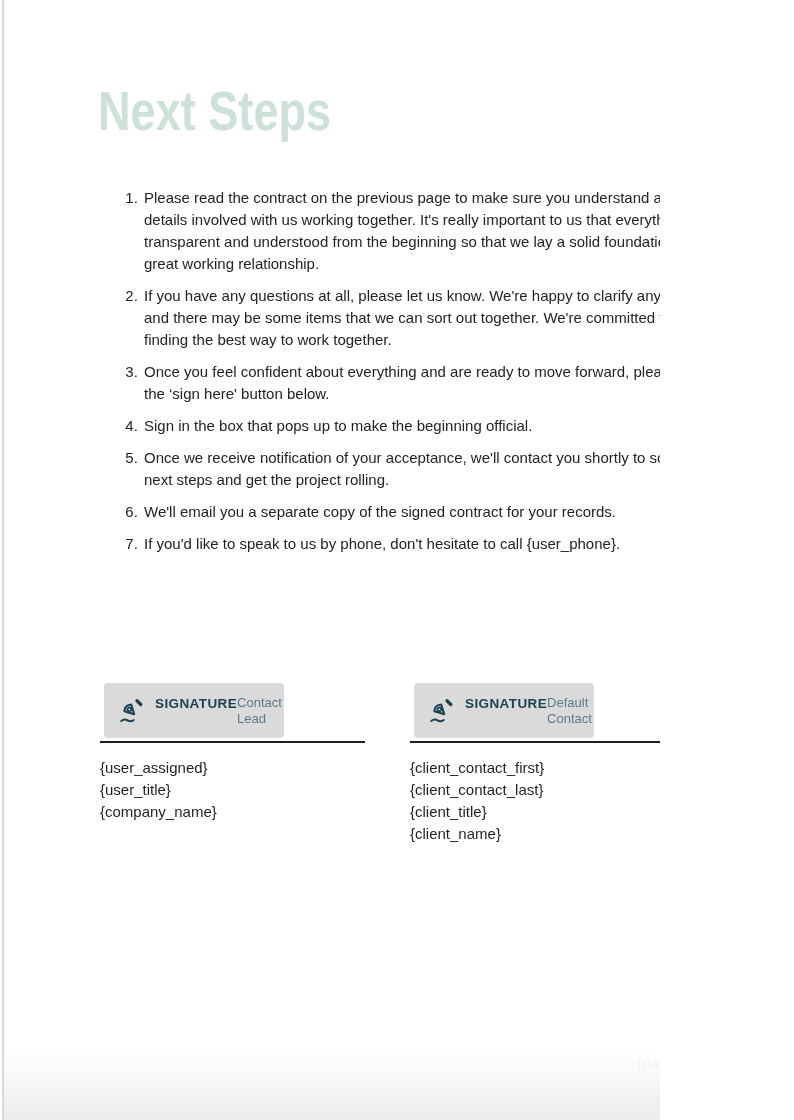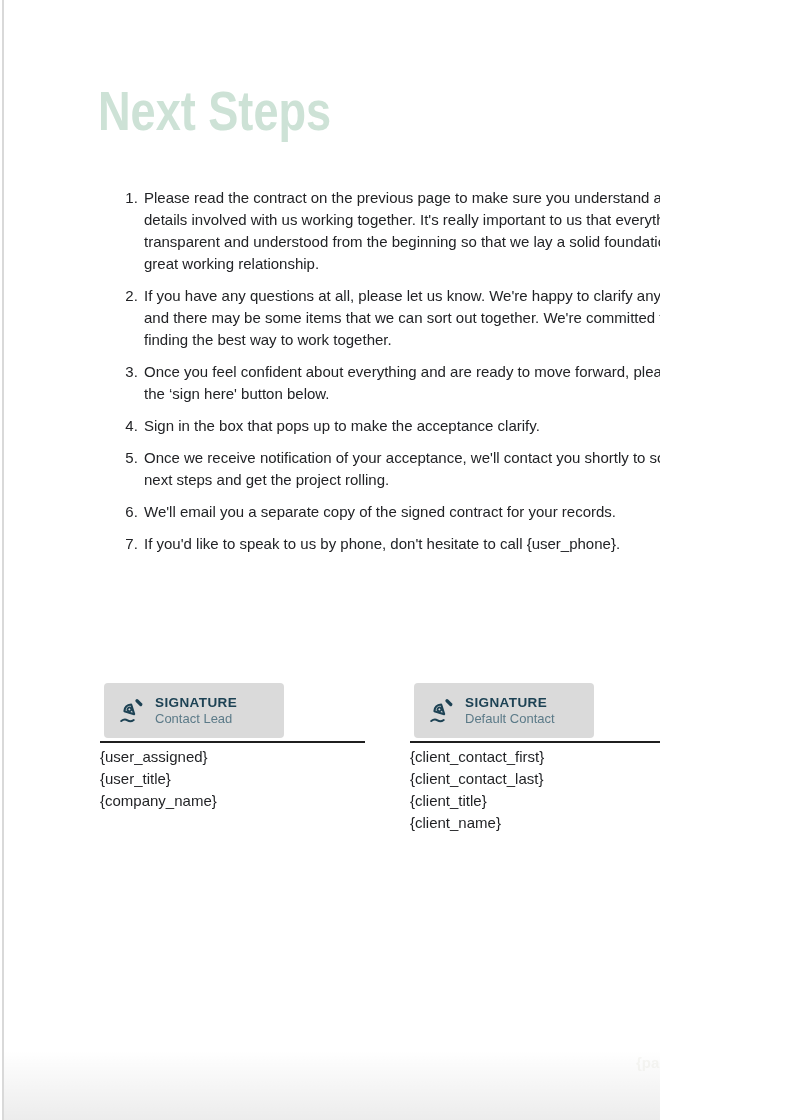--- a/index.html
+++ b/index.html
@@ -68,42 +68,42 @@
     width: 180px;
     height: 55px;
     background: #dadada;
     border-radius: 4px;
     display: flex;
     align-items: center;
     padding: 0 10px 0 12px;
     cursor: pointer;
   }
   .sig-icon { width: 30px; height: 30px; flex: 0 0 30px; margin-right: 9px; }
-  .sig-texts { display: flex; flex-direction: column; justify-content: space-between; }
+  .sig-texts { display: flex; flex-direction: row; justify-content: space-between; }
   .sig-label {
     font-size: 13.5px;
     font-weight: bold;
     letter-spacing: 0.4px;
     color: #1d4254;
     line-height: 17px;
   }
   .sig-role {
     font-size: 13px;
     color: #5b7a88;
     line-height: 16px;
   }
 
   .sig-line {
     margin-top: 3px;
     width: 265px;
     border-top: 2px solid #1f1f1f;
   }
 
   .sig-fields {
-    margin-top: 3px;
+    margin-top: 14px;
     font-size: 15px;
     line-height: 22px;
     color: #1f2023;
   }
 
   .page-number-bar {
     position: absolute;
     left: 660px; top: 1043px;
     width: 42px; height: 77px;
     background: #c5dccd;
@@ -127,21 +127,21 @@
 
   <div class="page-edge-left"></div>
 
   <h1 class="doc-title">Next Steps</h1>
 
   <div class="steps">
     <ol>
       <li>Please read the contract on the previous page to make sure you understand all the details involved with us working together. It's really important to us that everything is transparent and understood from the beginning so that we lay a solid foundation for a great working relationship.</li>
       <li>If you have any questions at all, please let us know. We're happy to clarify any points and there may be some items that we can sort out together. We're committed to finding the best way to work together.</li>
       <li>Once you feel confident about everything and are ready to move forward, please click the ‘sign here' button below.</li>
-      <li>Sign in the box that pops up to make the acceptance clarify.</li>
+      <li>Sign in the box that pops up to make the beginning official.</li>
       <li>Once we receive notification of your acceptance, we'll contact you shortly to sort out next steps and get the project rolling.</li>
       <li>We'll email you a separate copy of the signed contract for your records.</li>
       <li>If you'd like to speak to us by phone, don't hesitate to call {user_phone}.</li>
     </ol>
   </div>
 
   <div class="signatures">
 
     <div class="sig-col col-1">
       <div class="sig-button">

